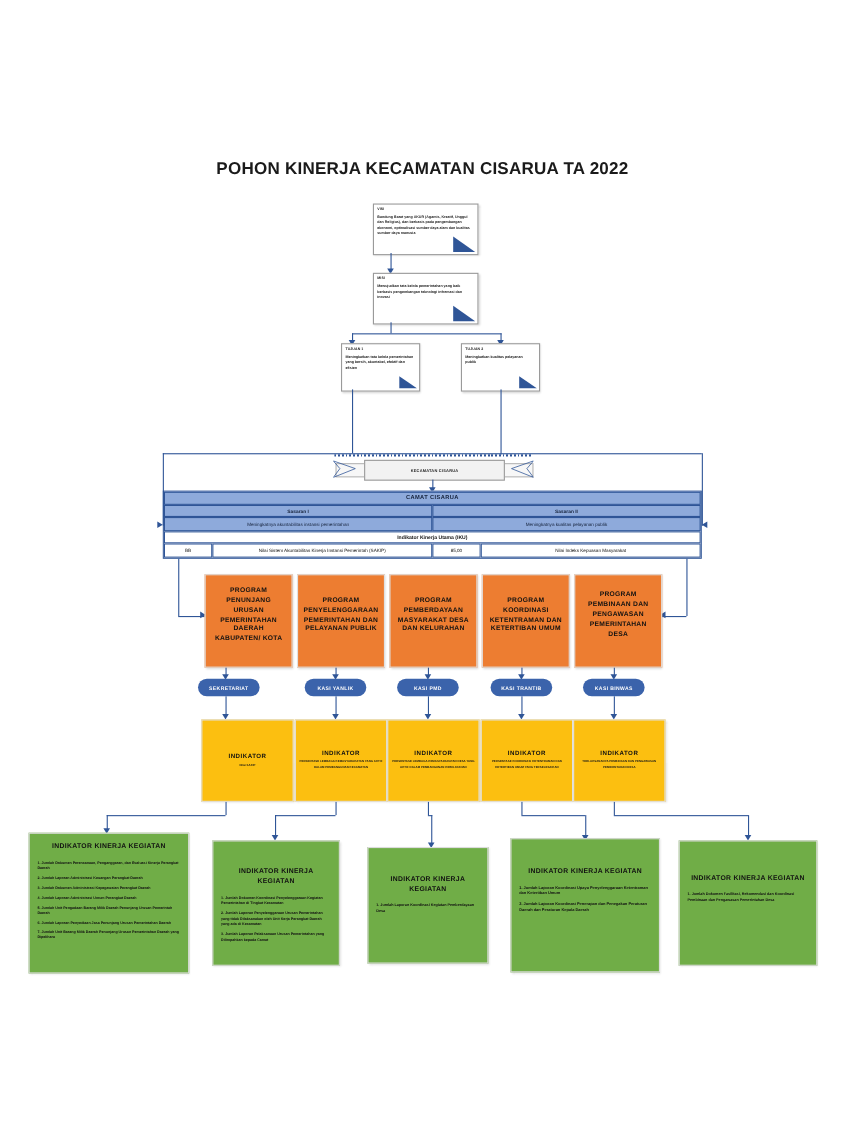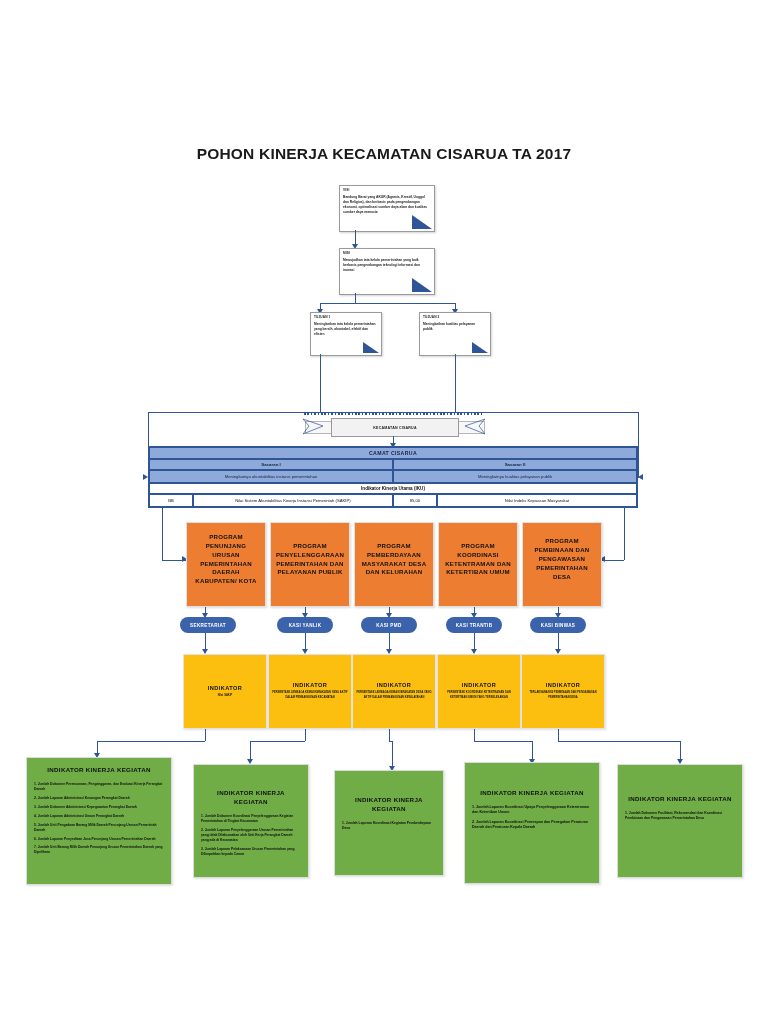--- a/index.html
+++ b/index.html
@@ -105,21 +105,21 @@
   .green li{
     font-size:3.3px;font-weight:700;line-height:1.5;color:#111;margin-bottom:4px;
   }
   .green.sparse li{font-size:3.4px;}
 </style>
 </head>
 <body>
 
 <div id="canvas">
 
-  <div class="page-title">POHON KINERJA KECAMATAN CISARUA TA 2017</div>
+  <div class="page-title">POHON KINERJA KECAMATAN CISARUA TA 2022</div>
 
   <div class="note" style="left:339px;top:185px;width:94px;height:45px;">
     <div class="nh">VISI</div>
     <div class="nb">Bandung Barat yang AKUR (Agamis, Kreatif, Unggul dan Religius), dan berbasis pada pengembangan ekonomi, optimalisasi sumber daya alam dan kualitas sumber daya manusia</div>
     <div class="flag"></div>
   </div>
   <div class="vline" style="left:355px;top:230px;height:16px;"></div>
   <div class="arrow-d" style="left:352px;top:244px;"></div>
 
   <div class="note" style="left:339px;top:248px;width:94px;height:45px;">

